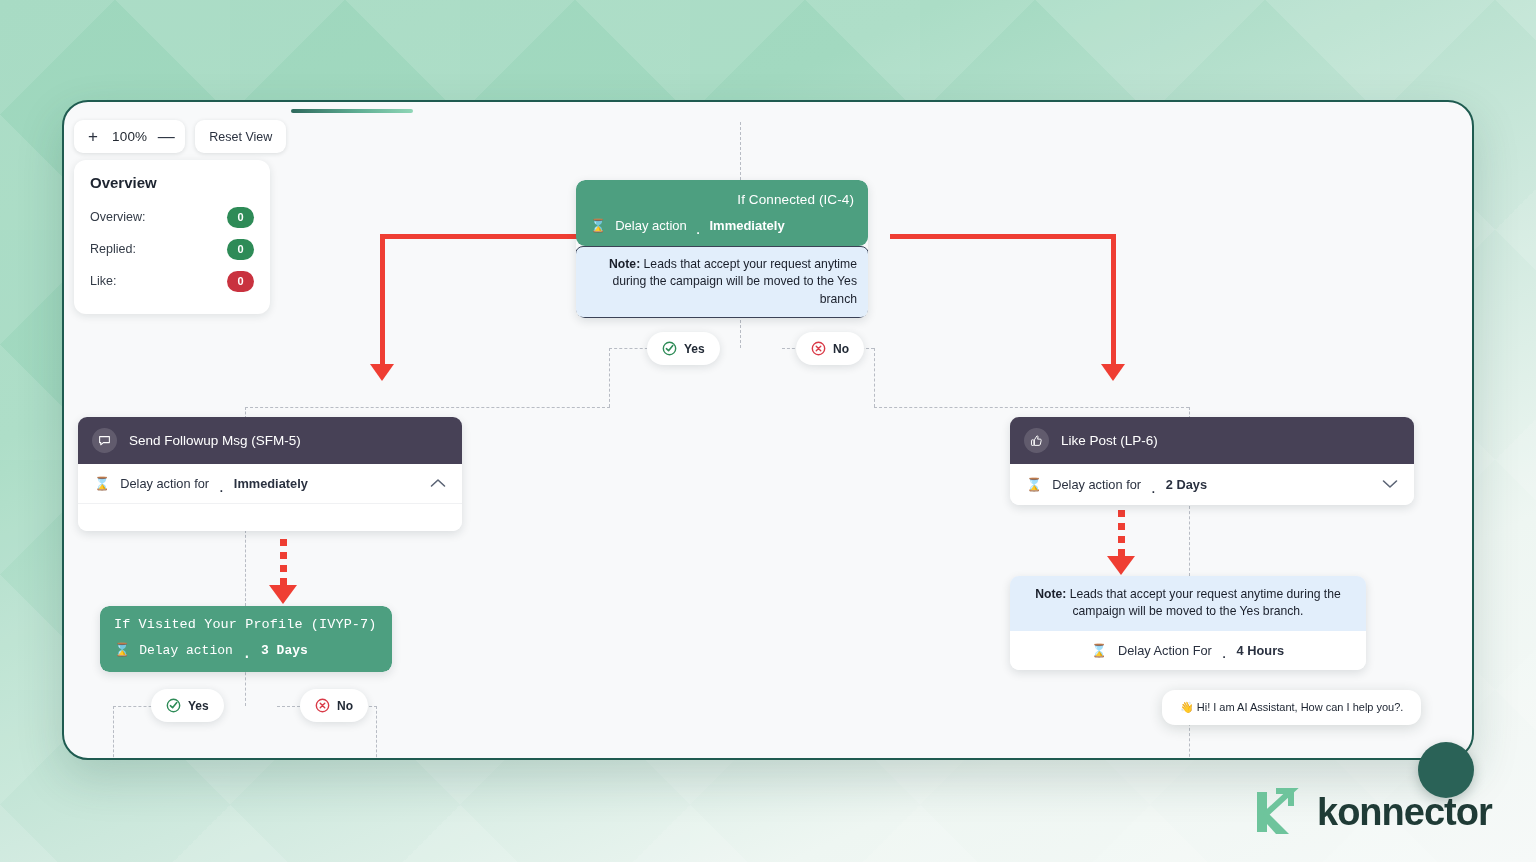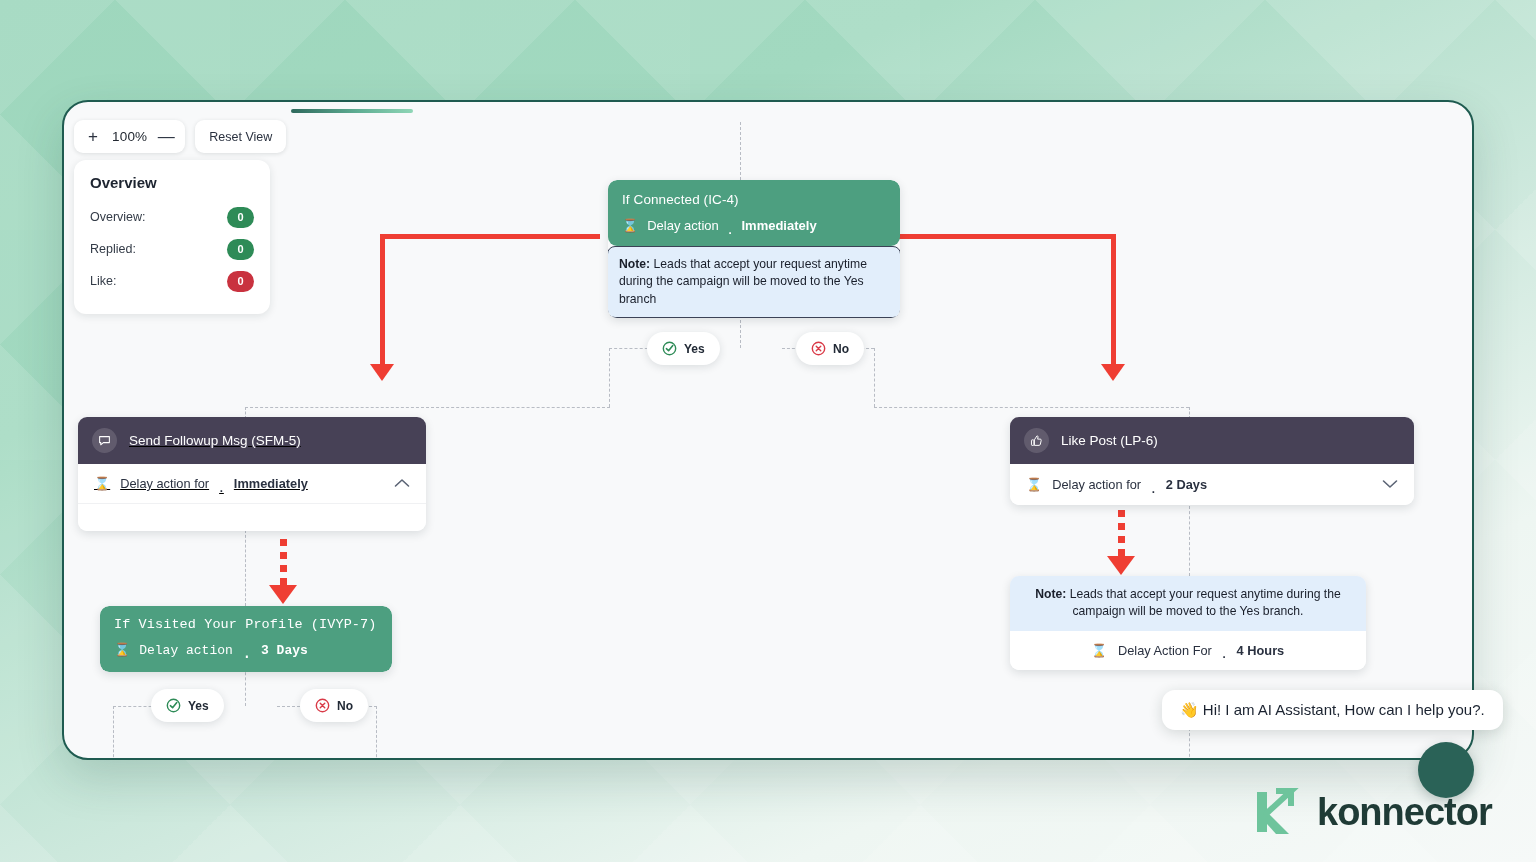--- a/index.html
+++ b/index.html
@@ -149,21 +149,21 @@
     position: absolute; width: 0; height: 0;
     border-left: 14px solid transparent; border-right: 14px solid transparent;
     border-top: 19px solid #ef3e33;
   }
 
   
   .chat-bubble {
     position: absolute; left: 1162px; top: 690px;
     background: #ffffff; border-radius: 13px;
     box-shadow: 0 3px 14px rgba(25,45,40,0.16);
-    padding: 11px 18px; font-size: 15px; color: #1b2330;
+    padding: 11px 18px; font-size: 11px; color: #1b2330;
     display: flex; align-items: center; gap: 7px;
   }
   .fab {
     position: absolute; left: 1418px; top: 742px;
     width: 56px; height: 56px; border-radius: 50%;
     background: #2a6257;
     box-shadow: 0 4px 12px rgba(20,50,45,0.25);
   }
 
   
@@ -259,21 +259,21 @@
     <div class="ov-row">
       <span class="ov-label">Replied:</span>
       <span class="ov-pill green">0</span>
     </div>
     <div class="ov-row">
       <span class="ov-label">Like:</span>
       <span class="ov-pill red">0</span>
     </div>
   </div>
 
-  <div class="node node-shadow" style="left:544px; top:78px; width:292px;">
+  <div class="node node-shadow" style="left:512px; top:78px; width:292px;text-align:right;">
     <div class="green-node">
       <div class="title">If Connected (IC-4)</div>
       <div class="delayrow">
         <span class="hourglass">⌛</span>
         <span>Delay action</span>
         <span class="sep-dot">.</span>
         <span class="strong">Immediately</span>
       </div>
     </div>
     <div class="note-box" style="margin:0 -1px;">
@@ -289,21 +289,21 @@
     <span>Yes</span>
   </div>
   <div class="yn" style="left:732px; top:230px;">
     <svg width="15" height="15" viewBox="0 0 16 16">
       <circle cx="8" cy="8" r="6.6" fill="none" stroke="#d93a47" stroke-width="1.5"></circle>
       <path d="M5.6 5.6 L10.4 10.4 M10.4 5.6 L5.6 10.4" stroke="#d93a47" stroke-width="1.5" stroke-linecap="round"></path>
     </svg>
     <span>No</span>
   </div>
 
-  <div class="node node-shadow" style="left:14px; top:315px; width:348px;text-decoration:underline;">
+  <div class="node node-shadow" style="left:14px; top:315px; width:384px;">
     <div class="dark-header">
       <span class="hdr-icon">
         <svg width="13" height="13" viewBox="0 0 16 16">
           <path d="M2 3.2h12v7.4H6.6L3.4 13.3v-2.7H2z" fill="none" stroke="#ffffff" stroke-width="1.3" stroke-linejoin="round"></path>
         </svg>
       </span>
       <span>Send Followup Msg (SFM-5)</span>
     </div>
     <div class="node-body">
       <span class="hourglass" style="color:#7d8594;">⌛</span>

